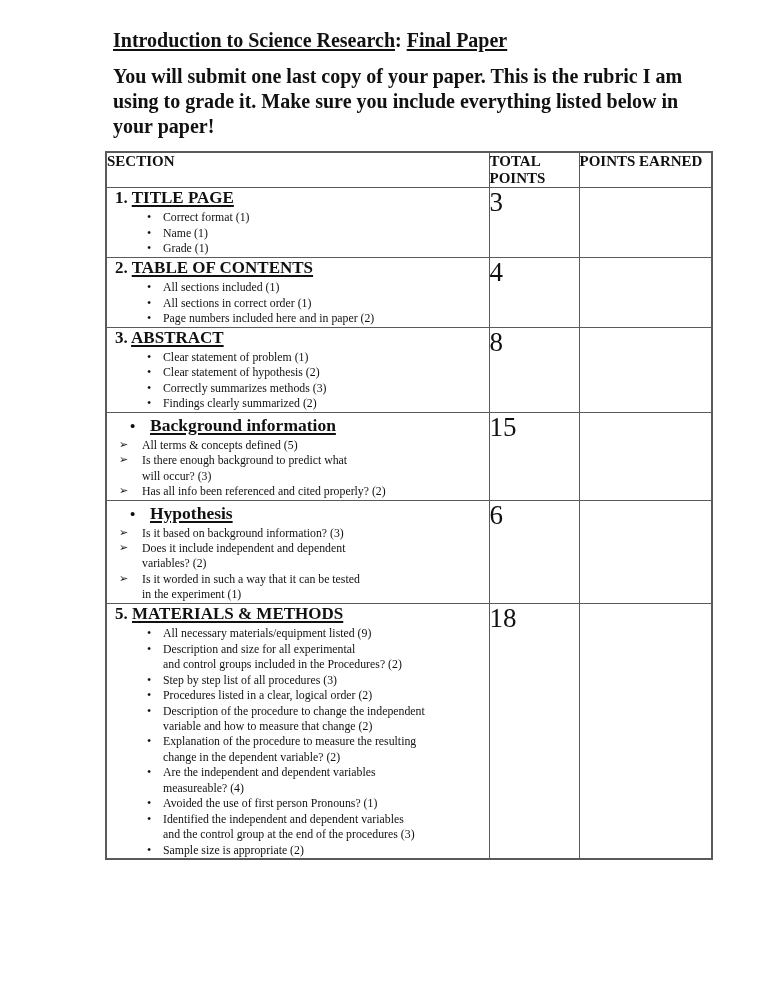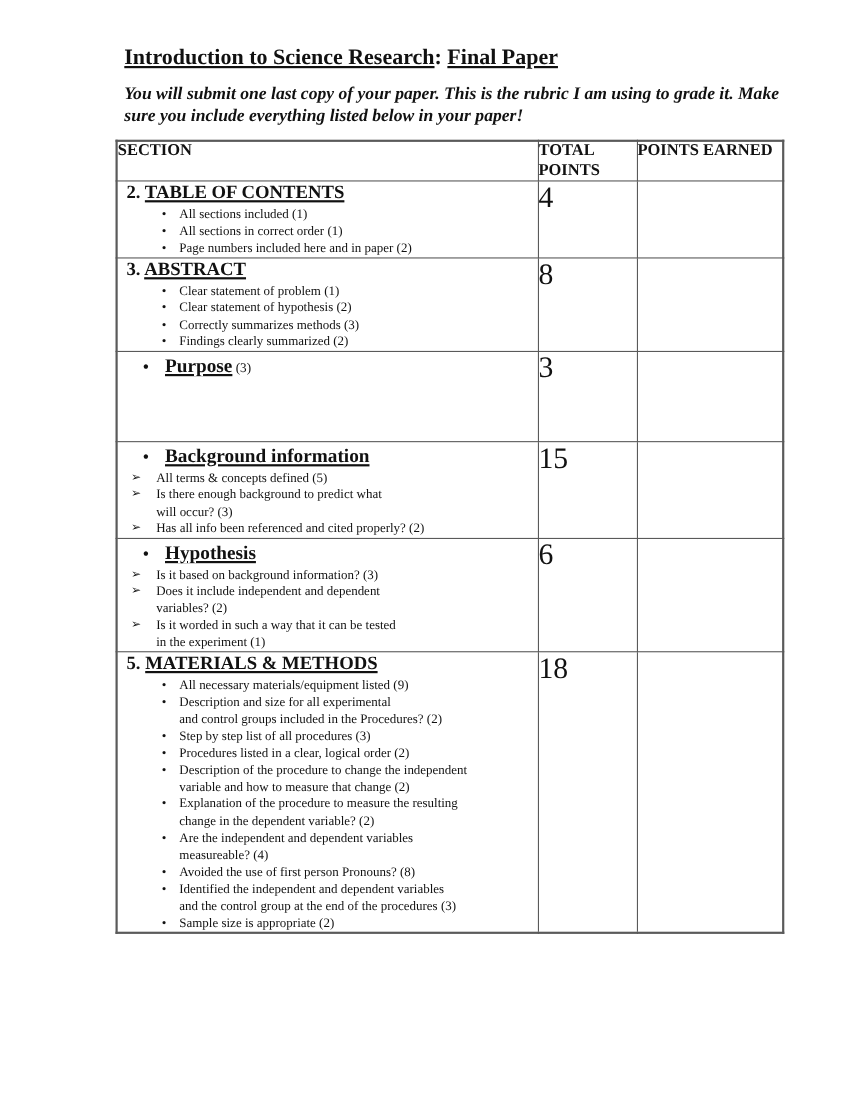--- a/index.html
+++ b/index.html
@@ -12,42 +12,41 @@
     width: 768px;
     height: 994px;
     background: #ffffff;
     font-family: "Liberation Serif", "DejaVu Serif", serif;
     color: #111111;
     overflow: hidden;
   }
   .doc {
     position: absolute;
     left: 105px;
-    top: 40px;
+    top: 28px;
     width: 606px;
   }
   .doc-title {
     font-size: 20px;
     font-weight: bold;
     margin: 0 0 12px 0;
     padding-left: 8px;
     line-height: 1.2;
   }
   .u {
     text-decoration: underline;
     text-decoration-thickness: 1.5px;
     text-underline-offset: 2px;
   }
   .intro {
-    font-size: 16px;
+    font-size: 20px;
     font-weight: bold;
     margin: 0 0 11px 0;
     padding-left: 8px;
     line-height: 1.26;
-    font-style: italic;
   }
   table.rubric {
     border-collapse: collapse;
     table-layout: fixed;
     width: 606px;
   }
   table.rubric col.c-section { width: 383px; }
   table.rubric col.c-total   { width: 90px;  }
   table.rubric col.c-earned  { width: 133px; }
   table.rubric th, table.rubric td {
@@ -147,20 +146,34 @@
         <tr>
           <th class="hdr">SECTION</th>
           <th class="hdr">TOTAL POINTS</th>
           <th class="hdr nowrap">POINTS EARNED</th>
         </tr>
       </thead>
       <tbody id="rubric-body">
           <tr class="section">
     <td class="section-cell">
       <div class="section-heading">
+        <span class="row-number">1. </span><span class="section-title u">TITLE PAGE</span>
+      </div>
+      <ul class="bullets">
+                <li class="dot"><span class="marker">•</span><span class="btext">Correct format (1)</span></li>
+                <li class="dot"><span class="marker">•</span><span class="btext">Name (1)</span></li>
+                <li class="dot"><span class="marker">•</span><span class="btext">Grade (1)</span></li>
+              </ul>
+    </td>
+    <td class="points-cell">3</td>
+    <td class="earned-cell"></td>
+  </tr>
+          <tr class="section">
+    <td class="section-cell">
+      <div class="section-heading">
         <span class="row-number">2. </span><span class="section-title u">TABLE OF CONTENTS</span>
       </div>
       <ul class="bullets">
                 <li class="dot"><span class="marker">•</span><span class="btext">All sections included (1)</span></li>
                 <li class="dot"><span class="marker">•</span><span class="btext">All sections in correct order (1)</span></li>
                 <li class="dot"><span class="marker">•</span><span class="btext">Page numbers included here and in paper (2)</span></li>
               </ul>
     </td>
     <td class="points-cell">4</td>
     <td class="earned-cell"></td>
@@ -171,30 +184,20 @@
         <span class="row-number">3. </span><span class="section-title u">ABSTRACT</span>
       </div>
       <ul class="bullets">
                 <li class="dot"><span class="marker">•</span><span class="btext">Clear statement of problem (1)</span></li>
                 <li class="dot"><span class="marker">•</span><span class="btext">Clear statement of hypothesis (2)</span></li>
                 <li class="dot"><span class="marker">•</span><span class="btext">Correctly summarizes methods (3)</span></li>
                 <li class="dot"><span class="marker">•</span><span class="btext">Findings clearly summarized (2)</span></li>
               </ul>
     </td>
     <td class="points-cell">8</td>
-    <td class="earned-cell"></td>
-  </tr>
-          <tr class="subsection">
-    <td class="section-cell">
-      <div class="section-heading">
-        <span class="big-marker">•</span><span class="section-title u">Purpose</span><span class="title-suffix"> (3)</span>
-      </div>
-
-    </td>
-    <td class="points-cell">3</td>
     <td class="earned-cell"></td>
   </tr>
           <tr class="subsection">
     <td class="section-cell">
       <div class="section-heading">
         <span class="big-marker">•</span><span class="section-title u">Background information</span>
       </div>
       <ul class="bullets">
                 <li class="arrow"><span class="marker">➢</span><span class="btext">All terms &amp; concepts defined (5)</span></li>
                 <li class="arrow"><span class="marker">➢</span><span class="btext">Is there enough background to predict what
@@ -231,21 +234,21 @@
                 <li class="dot"><span class="marker">•</span><span class="btext">Description and size for all experimental
 and control groups included in the Procedures? (2)</span></li>
                 <li class="dot"><span class="marker">•</span><span class="btext">Step by step list of all procedures (3)</span></li>
                 <li class="dot"><span class="marker">•</span><span class="btext">Procedures listed in a clear, logical order (2)</span></li>
                 <li class="dot"><span class="marker">•</span><span class="btext">Description of the procedure to change the independent
 variable and how to measure that change (2)</span></li>
                 <li class="dot"><span class="marker">•</span><span class="btext">Explanation of the procedure to measure the resulting
 change in the dependent variable? (2)</span></li>
                 <li class="dot"><span class="marker">•</span><span class="btext">Are the independent and dependent variables
 measureable? (4)</span></li>
-                <li class="dot"><span class="marker">•</span><span class="btext">Avoided the use of first person Pronouns? (8)</span></li>
+                <li class="dot"><span class="marker">•</span><span class="btext">Avoided the use of first person Pronouns? (1)</span></li>
                 <li class="dot"><span class="marker">•</span><span class="btext">Identified the independent and dependent variables
 and the control group at the end of the procedures (3)</span></li>
                 <li class="dot"><span class="marker">•</span><span class="btext">Sample size is appropriate (2)</span></li>
               </ul>
     </td>
     <td class="points-cell">18</td>
     <td class="earned-cell"></td>
   </tr>
         </tbody>
     </table>

